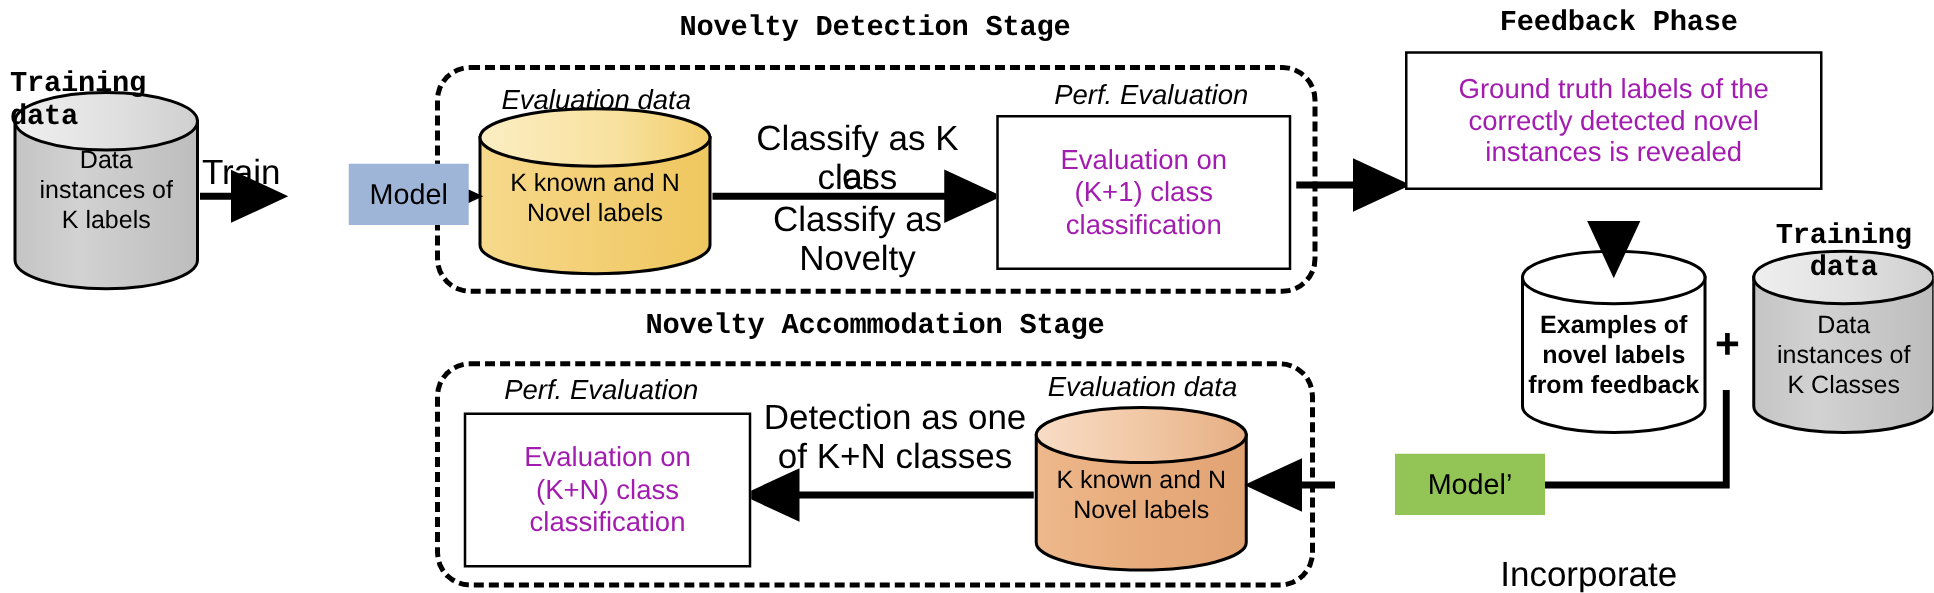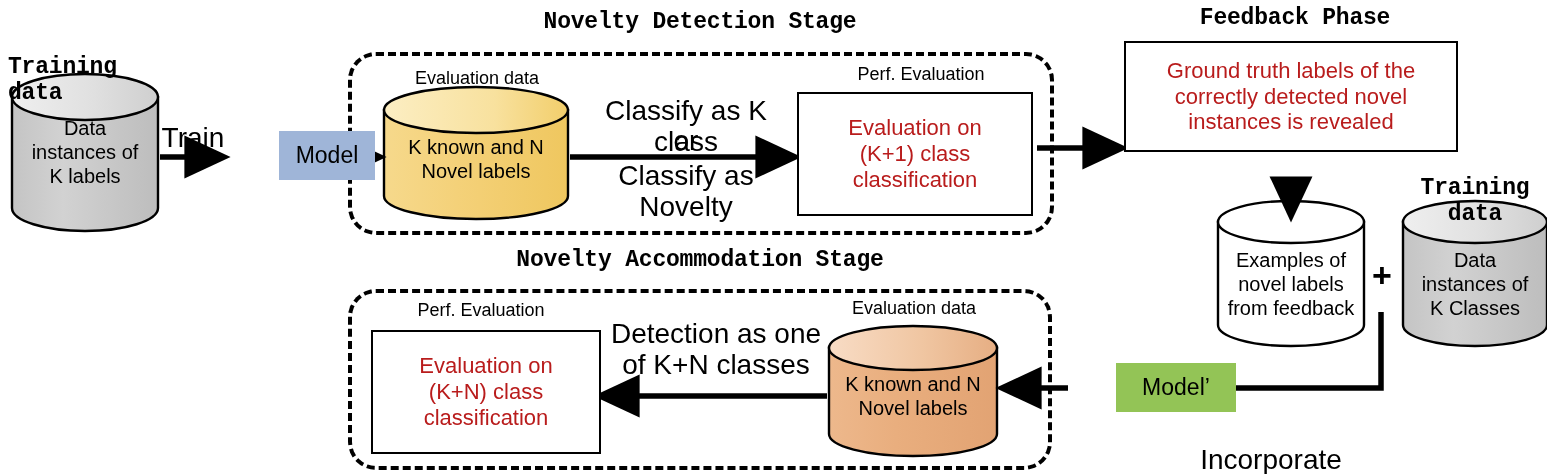--- a/index.html
+++ b/index.html
@@ -30,40 +30,41 @@
     text-align: center;
     white-space: pre-line;
   }
   .bold-title {
     font-weight: bold;
     font-size: 23px;
     letter-spacing: -0.2px;
     font-family: Liberation Mono, monospace;
   }
   .plain {
-    font-size: 18px;
+    font-size: 22px;
+    font-style: italic;
   }
   .edge-text {
     font-size: 28px;
   }
   .boxed {
     position: absolute;
     border: 2px solid #000;
     background: #fff;
     display: flex;
     align-items: center;
     justify-content: center;
     box-sizing: border-box;
   }
   .boxed span {
     font-size: 22px;
     line-height: 1.18;
     text-align: center;
     white-space: pre-line;
-    color: #b91c1c;
+    color: #a21caf;
   }
   .modelbox {
     position: absolute;
     display: flex;
     align-items: center;
     justify-content: center;
     box-sizing: border-box;
     margin-left: 48px;
   }
   .modelbox span {
@@ -192,21 +193,21 @@
   <div class="lbl plain" style="left:366px; top:68px; width:222px;">Evaluation data</div>
   <div class="lbl plain" style="left:808px; top:298px; width:212px;">Evaluation data</div>
   <div class="lbl plain" style="left:810px; top:64px; width:222px;">Perf. Evaluation</div>
   <div class="lbl plain" style="left:370px; top:300px; width:222px;">Perf. Evaluation</div>
 
   <div class="cyl-label" style="left:12px; top:116px; width:146px;">Data
 instances of
 K labels</div>
   <div class="cyl-label" style="left:384px; top:135px; width:184px;">K known and N
 Novel labels</div>
-  <div class="cyl-label" style="left:1216px; top:248px; width:150px;">Examples of
+  <div class="cyl-label" style="left:1216px; top:248px; width:150px;font-weight:bold;">Examples of
 novel labels
 from feedback</div>
   <div class="cyl-label" style="left:1403px; top:248px; width:144px;">Data
 instances of
 K Classes</div>
   <div class="cyl-label" style="left:829px; top:372px; width:168px;">K known and N
 Novel labels</div>
 
   <div class="plus" style="left:1372px; top:258px;">+</div>
 

